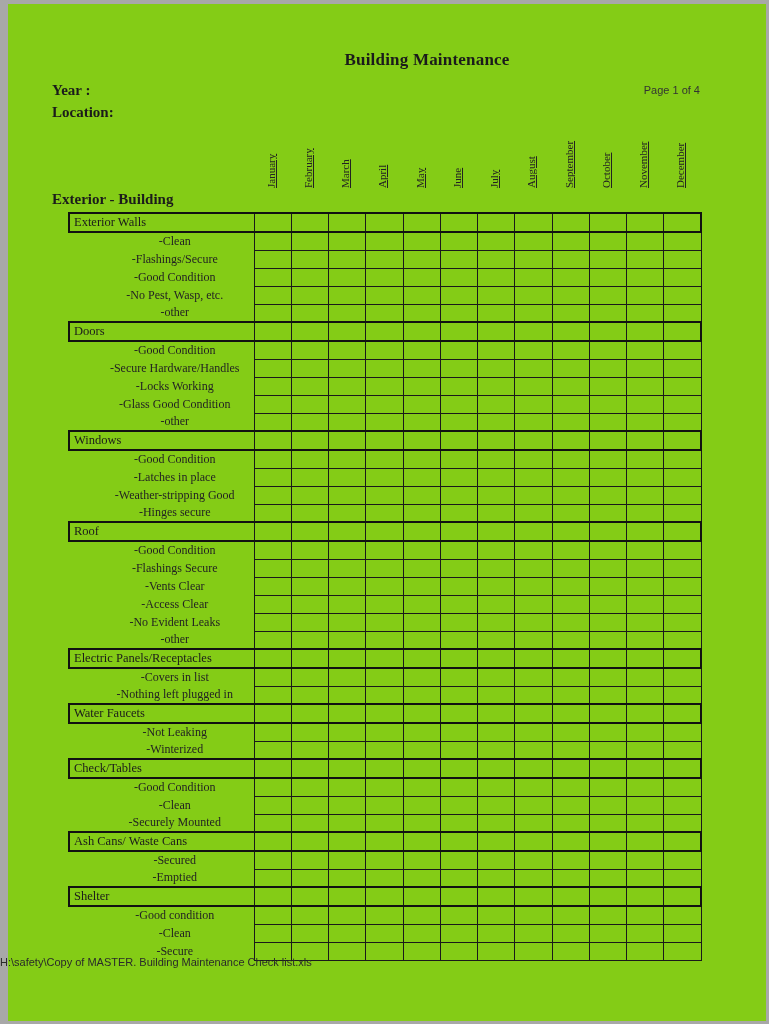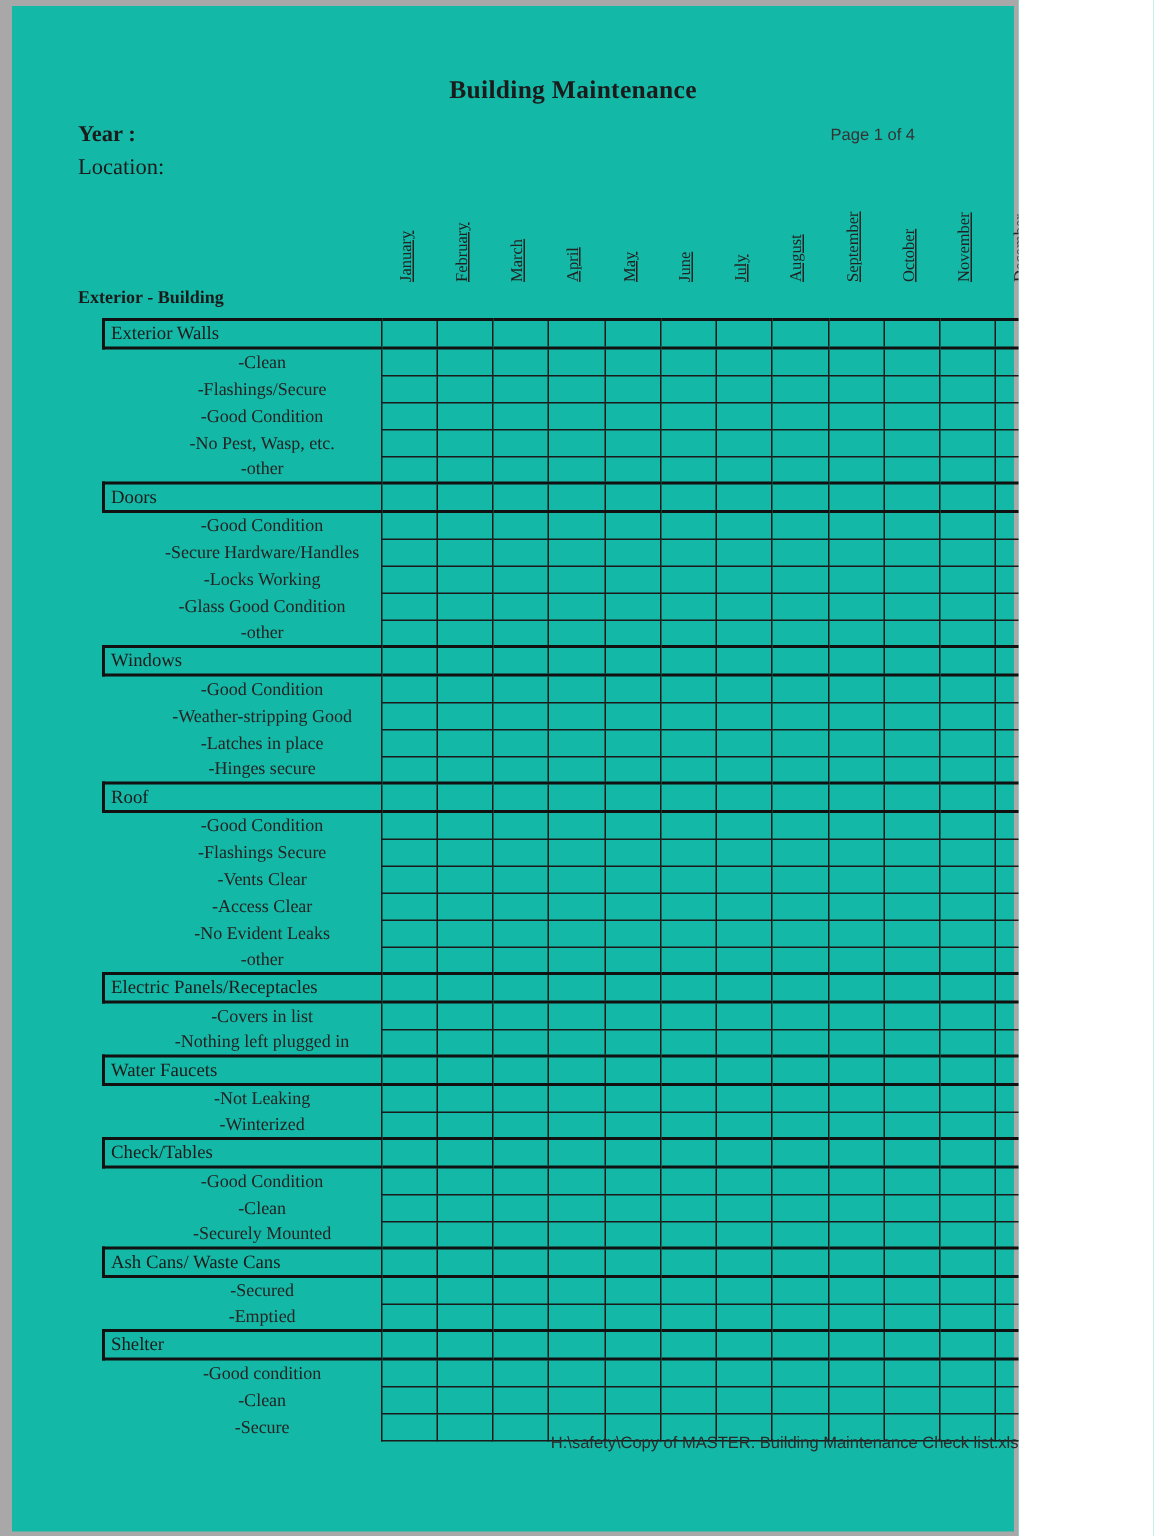--- a/index.html
+++ b/index.html
@@ -2,23 +2,23 @@
 <html><head>
 <meta charset="utf-8">
 <style>
   html, body {
     margin: 0;
     padding: 0;
     background: #ffffff;
   }
   .page {
     position: relative;
-    width: 679px;
+    width: 769px;
     height: 1024px;
-    background: #14b8a6;
+    background: #84cc16;
     font-family: "Liberation Serif", serif;
     color: #1b1b1b;
     overflow: hidden;
   }
   .frame {
     position: absolute;
     inset: 0;
     border-style: solid;
     border-color: #a8a8a8;
     border-width: 4px 3px 3px 8px;
@@ -50,27 +50,27 @@
     left: 52px;
     top: 82px;
     font-size: 15px;
     font-weight: bold;
   }
   .location-label {
     position: absolute;
     left: 52px;
     top: 104px;
     font-size: 15px;
-    font-weight: normal;
+    font-weight: bold;
   }
   .section-heading {
     position: absolute;
     left: 52px;
     top: 191px;
-    font-size: 12px;
+    font-size: 15px;
     font-weight: bold;
   }
   .months {
     position: absolute;
     left: 253px;
     top: 112px;
     width: 447px;
     height: 77px;
     display: flex;
   }
@@ -127,21 +127,21 @@
     border-bottom: 2px solid #111111;
   }
   tr.sec-row td.mcell:last-child {
     border-right: 2px solid #111111;
   }
   .footer {
     position: absolute;
     top: 956px;
     left: 0;
     width: 100%;
-    text-align: right;
+    text-align: left;
     font-family: "Liberation Sans", sans-serif;
     font-size: 11px;
     color: #2a2a2a;
   }
 </style>
 </head>
 <body>
 
 <div class="page">
   <div class="frame"></div>
@@ -414,36 +414,36 @@
           <td class="mcell"></td>
           <td class="mcell"></td>
           <td class="mcell"></td>
           <td class="mcell"></td>
           <td class="mcell"></td>
           <td class="mcell"></td>
           <td class="mcell"></td>
           <td class="mcell"></td>
         </tr>
         <tr class="item-row">
+          <td class="item-label">-Latches in place</td>
+          <td class="mcell"></td>
+          <td class="mcell"></td>
+          <td class="mcell"></td>
+          <td class="mcell"></td>
+          <td class="mcell"></td>
+          <td class="mcell"></td>
+          <td class="mcell"></td>
+          <td class="mcell"></td>
+          <td class="mcell"></td>
+          <td class="mcell"></td>
+          <td class="mcell"></td>
+          <td class="mcell"></td>
+        </tr>
+        <tr class="item-row">
           <td class="item-label">-Weather-stripping Good</td>
-          <td class="mcell"></td>
-          <td class="mcell"></td>
-          <td class="mcell"></td>
-          <td class="mcell"></td>
-          <td class="mcell"></td>
-          <td class="mcell"></td>
-          <td class="mcell"></td>
-          <td class="mcell"></td>
-          <td class="mcell"></td>
-          <td class="mcell"></td>
-          <td class="mcell"></td>
-          <td class="mcell"></td>
-        </tr>
-        <tr class="item-row">
-          <td class="item-label">-Latches in place</td>
           <td class="mcell"></td>
           <td class="mcell"></td>
           <td class="mcell"></td>
           <td class="mcell"></td>
           <td class="mcell"></td>
           <td class="mcell"></td>
           <td class="mcell"></td>
           <td class="mcell"></td>
           <td class="mcell"></td>
           <td class="mcell"></td>

